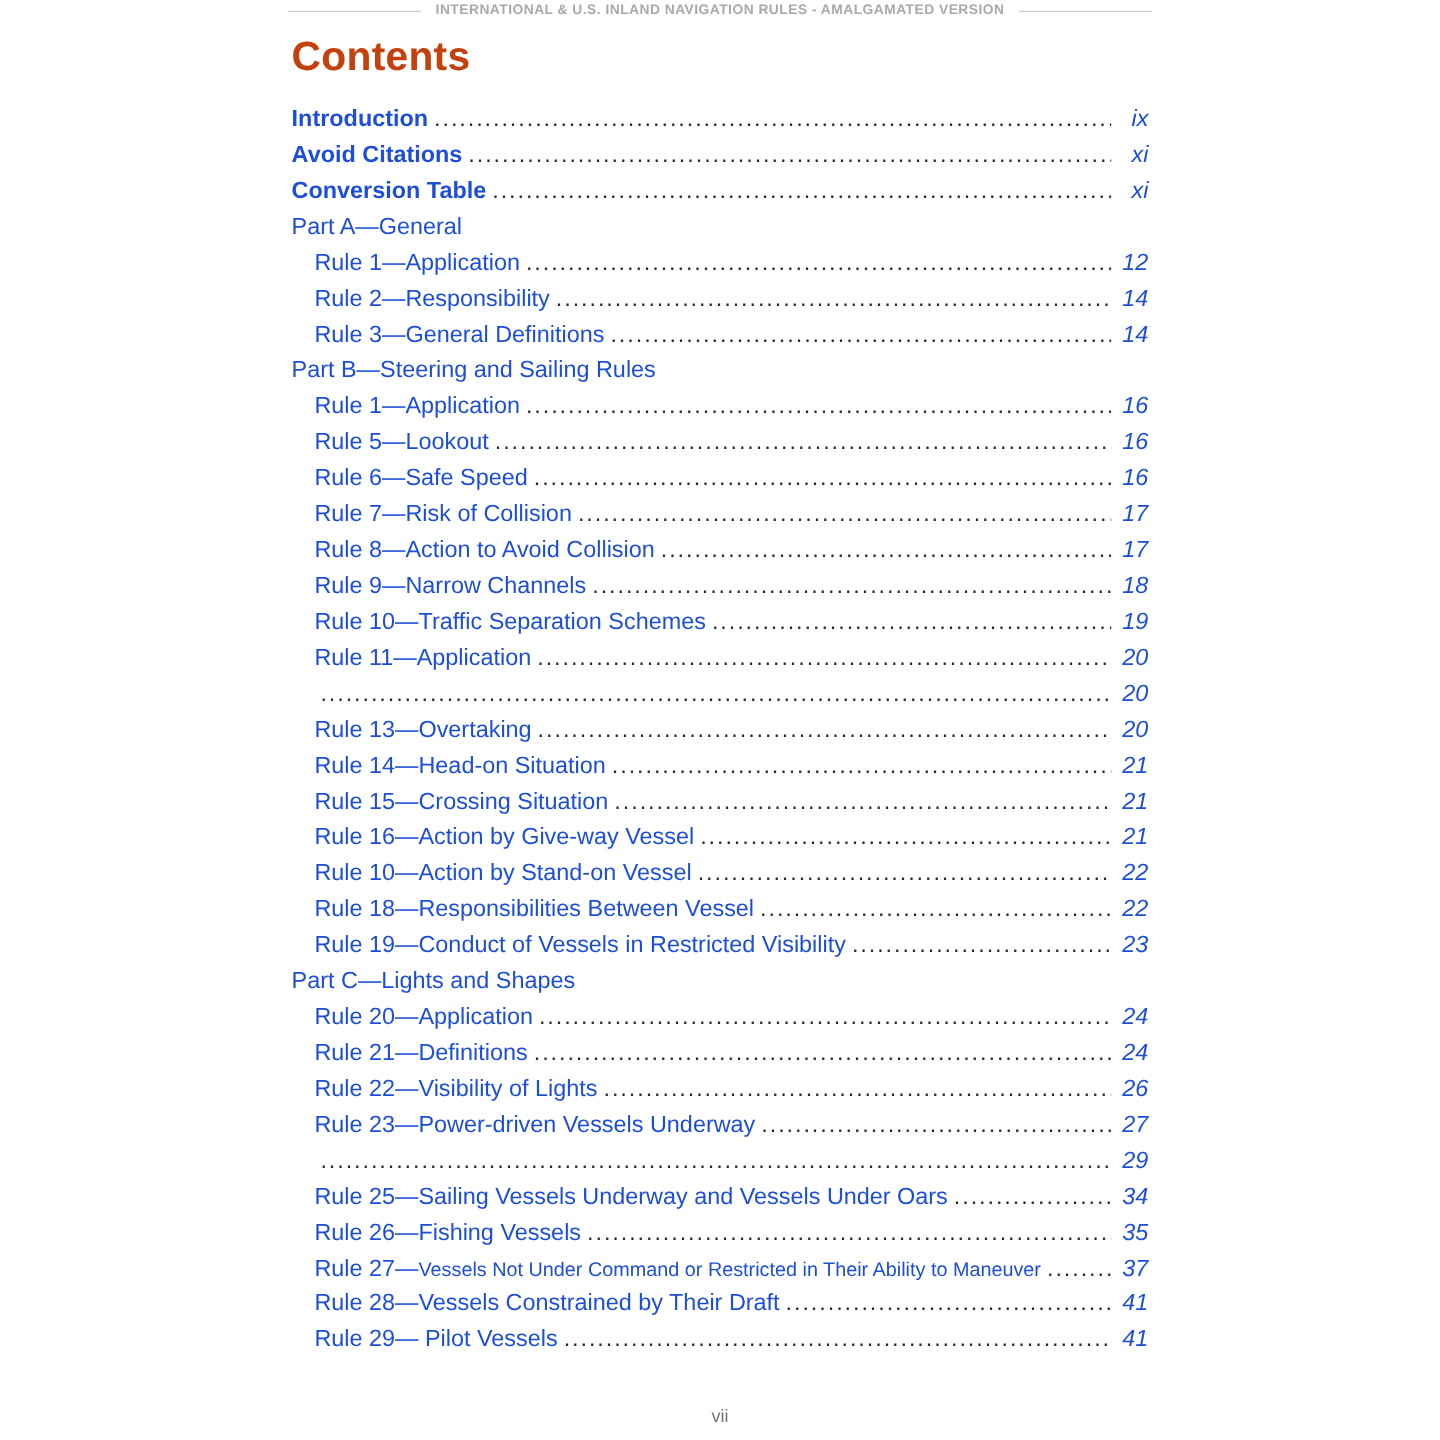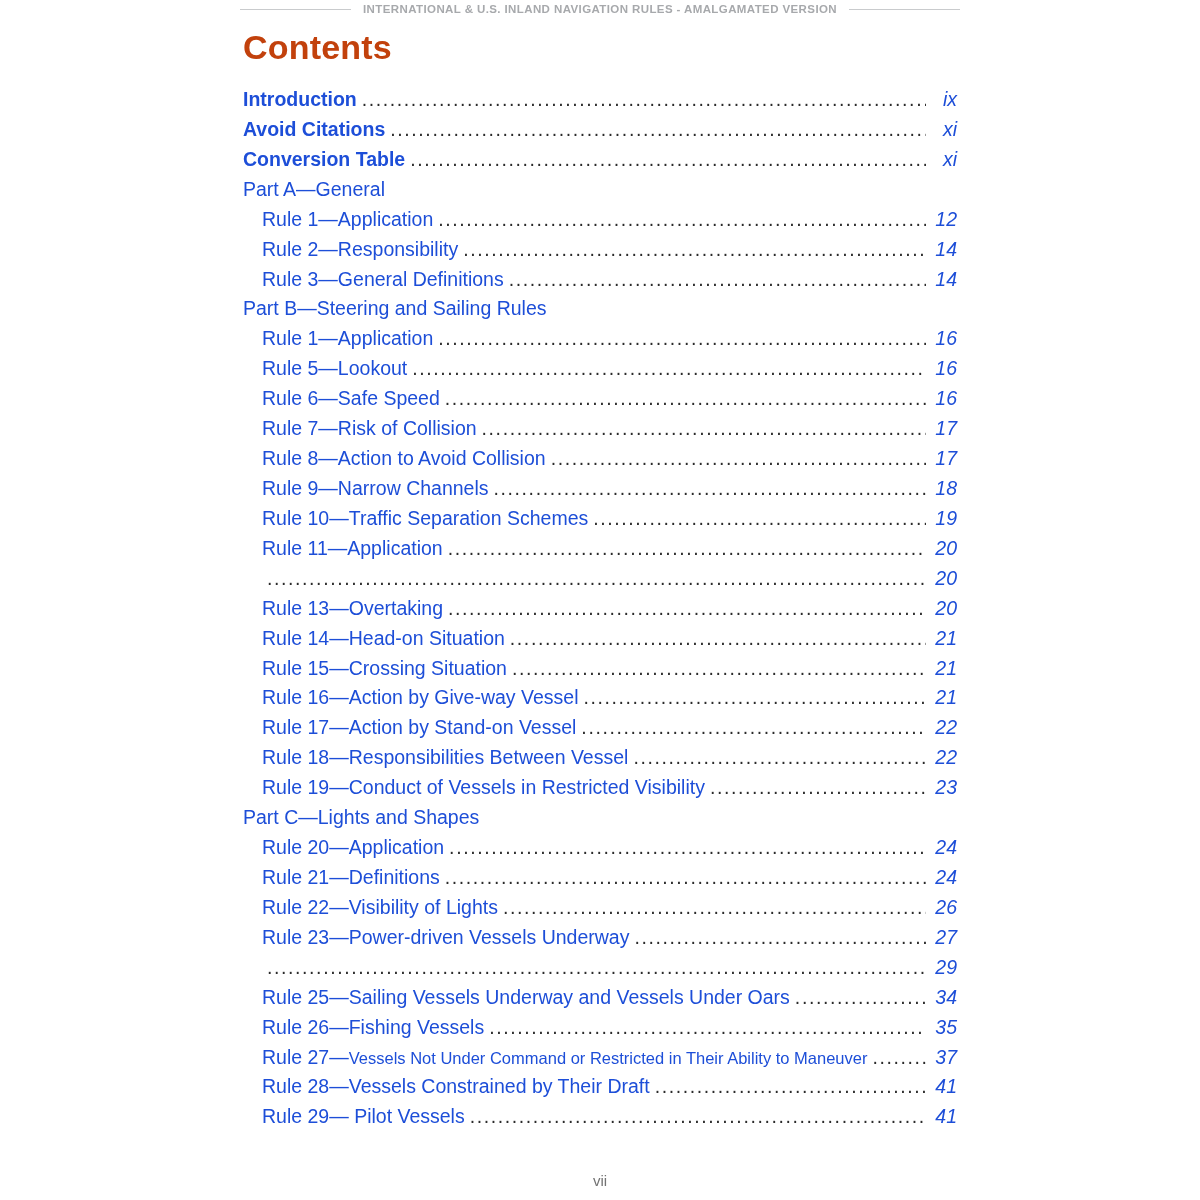--- a/index.html
+++ b/index.html
@@ -156,21 +156,21 @@
         <span class="entry-label">Rule 15—Crossing Situation</span>
         <span class="dot-leader"></span>
         <span class="entry-page">21</span>
       </div>
       <div class="toc-row rule">
         <span class="entry-label">Rule 16—Action by Give-way Vessel</span>
         <span class="dot-leader"></span>
         <span class="entry-page">21</span>
       </div>
       <div class="toc-row rule">
-        <span class="entry-label">Rule 17—Action by Stand-on Vessel</span>
+        <span class="entry-label">Rule 10—Action by Stand-on Vessel</span>
         <span class="dot-leader"></span>
         <span class="entry-page">22</span>
       </div>
       <div class="toc-row rule">
         <span class="entry-label">Rule 18—Responsibilities Between Vessel</span>
         <span class="dot-leader"></span>
         <span class="entry-page">22</span>
       </div>
       <div class="toc-row rule">
         <span class="entry-label">Rule 19—Conduct of Vessels in Restricted Visibility</span>

